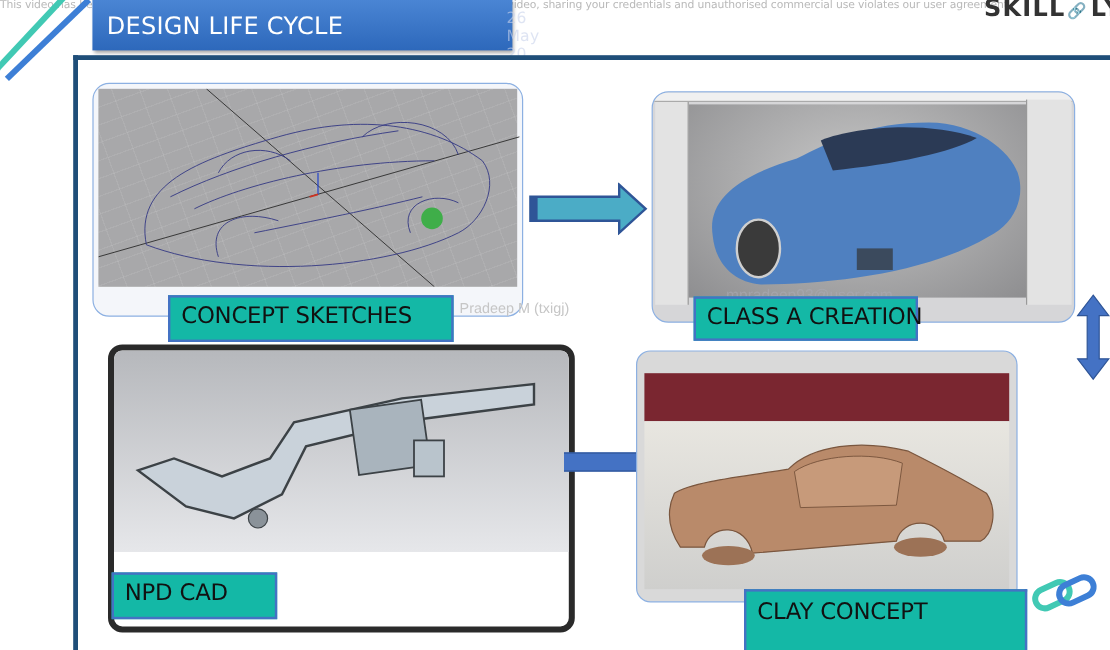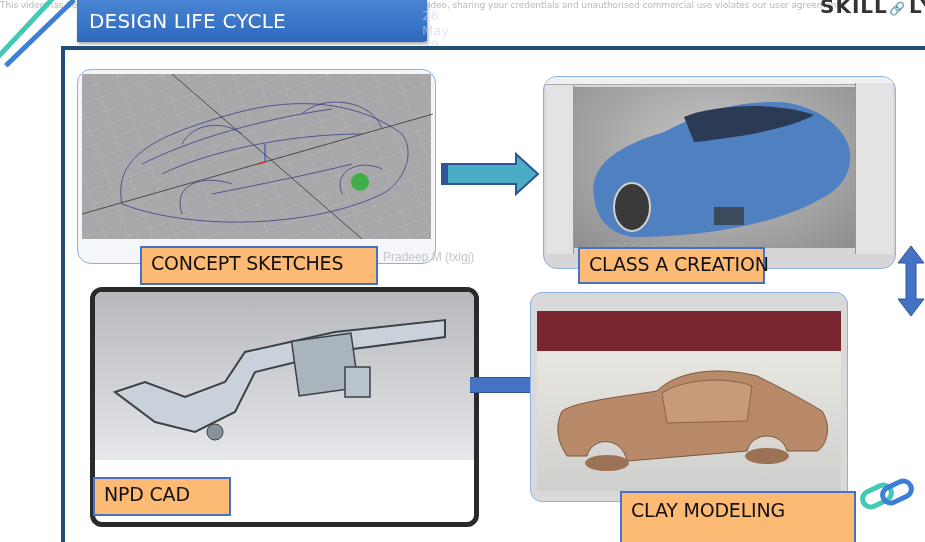--- a/index.html
+++ b/index.html
@@ -68,21 +68,21 @@
     background: linear-gradient(#b6b8bc, #e6e7ea);
   }
   .panel-clay {
     left: 530px; top: 292px; width: 318px; height: 210px;
     border: 1.5px solid #8cb0e2; border-radius: 12px; background: #d9d9d9;
   }
   .panel-clay .wall { position: absolute; left: 6px; top: 18px; right: 6px; height: 40px; background: #7a2630; }
   .panel-clay .desk { position: absolute; left: 6px; top: 58px; right: 6px; bottom: 10px; background: linear-gradient(#e8e6e0, #cfcfcd); }
 
   .label-box {
-    position: absolute; background: #fdba74; border: 2px solid #4472c4;
+    position: absolute; background: #14b8a6; border: 2px solid #4472c4;
     font-size: 19px; color: #111111; padding: 4px 0 0 9px; white-space: nowrap;
     font-family: "DejaVu Sans", sans-serif; letter-spacing: -0.2px;
   }
   .label-concept { left: 140px; top: 246px; width: 238px; height: 39px; }
   .label-class { left: 578px; top: 247px; width: 187px; height: 37px; }
   .label-npd { left: 93px; top: 477px; width: 138px; height: 39px; }
   .label-clay { left: 620px; top: 491px; width: 236px; height: 51px; border-bottom: none; padding-top: 6px; }
 
   .watermark-name { position: absolute; left: 383px; top: 250px; font-size: 12px; color: #c6c6c6; text-align: center; }
   .watermark-email { position: absolute; left: 605px; top: 238px; font-size: 13px; color: rgba(170,170,180,0.6); }
@@ -178,18 +178,18 @@
   <div class="wall"></div>
   <div class="desk">
     <svg width="306" height="142" viewBox="0 0 306 142">
       <path d="M25 60 C40 50 90 45 120 40 C140 20 180 15 220 25 C240 35 260 45 285 60 C295 75 290 95 280 100 L250 100 C245 80 215 80 210 100 L90 110 C85 85 55 85 50 105 L30 105 C20 90 18 75 25 60 Z" fill="#b98a6a" stroke="#7a563e" stroke-width="1"></path>
       <path d="M125 42 C145 28 190 25 215 35 L210 70 L130 72 Z" fill="#c79a7a" stroke="#7a563e" stroke-width="0.8"></path>
       <ellipse cx="70" cy="112" rx="22" ry="8" fill="#9c7256"></ellipse>
       <ellipse cx="230" cy="105" rx="22" ry="8" fill="#9c7256"></ellipse>
     </svg>
   </div>
 </div>
-<div class="label-box label-clay">CLAY MODELING</div>
+<div class="label-box label-clay">CLAY CONCEPT</div>
 
 <svg class="side-link-icon" viewBox="0 0 56 34">
   <rect x="2" y="10" width="30" height="16" rx="8" ry="8" fill="none" stroke="#41c9b4" stroke-width="5" transform="rotate(-25 17 18)"></rect>
   <rect x="22" y="6" width="30" height="16" rx="8" ry="8" fill="none" stroke="#3d7fd6" stroke-width="5" transform="rotate(-25 37 14)"></rect>
 </svg>
 
 </body></html>

